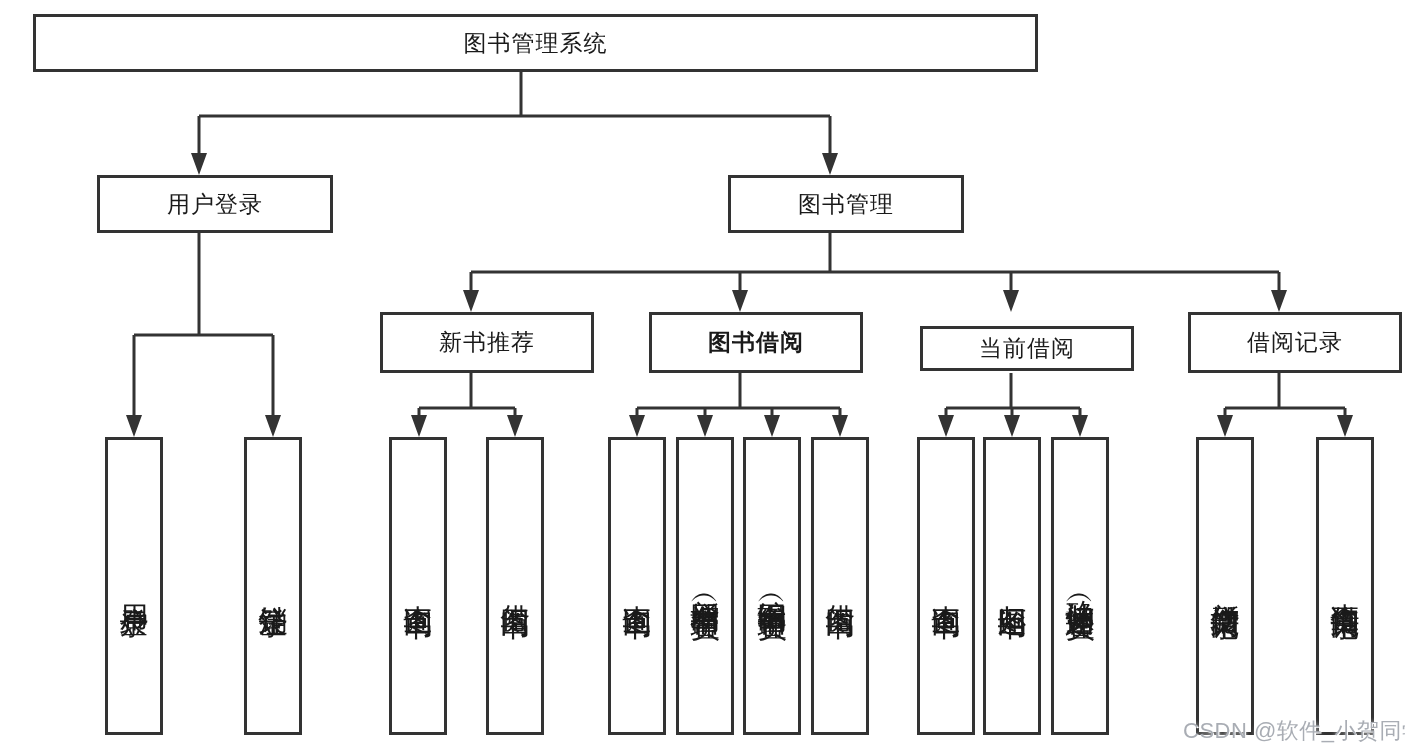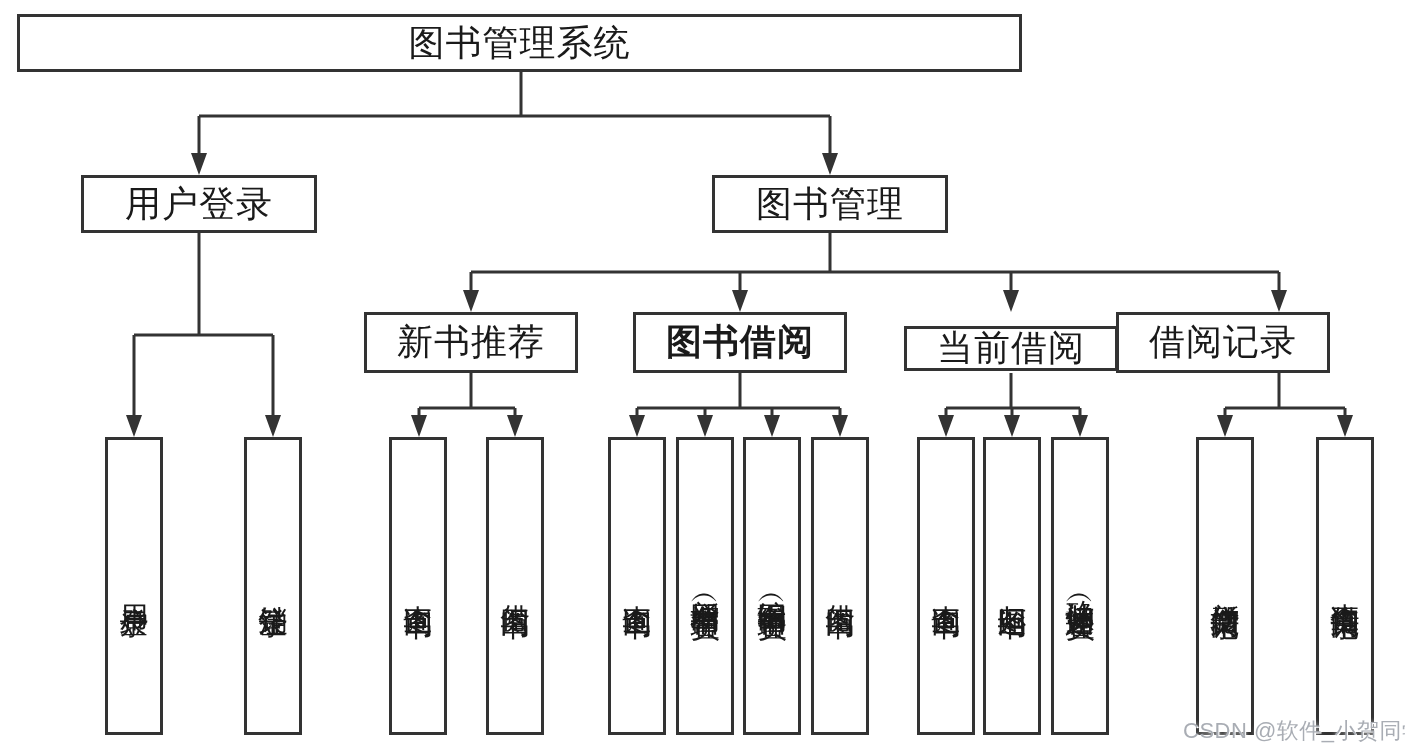--- a/index.html
+++ b/index.html
@@ -18,22 +18,22 @@
   }
   .wires{position:absolute;left:0;top:0;z-index:1;}
   .wires .ln{stroke:var(--line);stroke-width:3;fill:none;}
   .wires .tri{fill:var(--line);stroke:none;}
   .hbox{
     position:absolute;z-index:2;
     box-sizing:border-box;
     border:3px solid var(--line);
     background:var(--bg);
     display:flex;align-items:center;justify-content:center;
-    font-size:36px;color:var(--text);
-    letter-spacing:1px;white-space:nowrap;
+    font-size:23px;color:var(--text);
+    letter-spacing:1px;white-space:nowrap;margin-left:16px;
   }
   .vbox{
     position:absolute;z-index:2;
     box-sizing:border-box;
     border:3px solid var(--line);
     background:var(--bg);
     width:58px;top:437px;height:298px;
     display:flex;align-items:center;justify-content:center;
   }
   .vlabel{
@@ -44,21 +44,21 @@
     color:var(--text);
     white-space:nowrap;
   }
   
   .b-root{left:17px;top:14px;width:1005px;height:58px;}
   .b-user-login{left:81px;top:175px;width:236px;height:58px;}
   .b-book-mgmt{left:712px;top:175px;width:236px;height:58px;align-items:center;}
   .b-new-books{left:364px;top:312px;width:214px;height:61px;}
   .b-book-borrow{left:633px;top:312px;width:214px;height:61px;font-weight:bold;}
   .b-current-borrow{left:904px;top:326px;width:214px;height:45px;}
-  .b-borrow-records{left:1116px;top:312px;width:214px;height:61px;}
+  .b-borrow-records{left:1172px;top:312px;width:214px;height:61px;}
   .x-a1{left:105px;} .x-a2{left:244px;}
   .x-b1{left:389px;} .x-b2{left:486px;}
   .x-c1{left:608px;} .x-c2{left:676px;} .x-c3{left:743px;} .x-c4{left:811px;}
   .x-d1{left:917px;} .x-d2{left:983px;} .x-d3{left:1051px;}
   .x-e1{left:1196px;} .x-e2{left:1316px;}
   .watermark{
     position:absolute;z-index:5;
     left:1183px;top:716px;
     font-size:22px;letter-spacing:0.5px;
     color:var(--wm);

